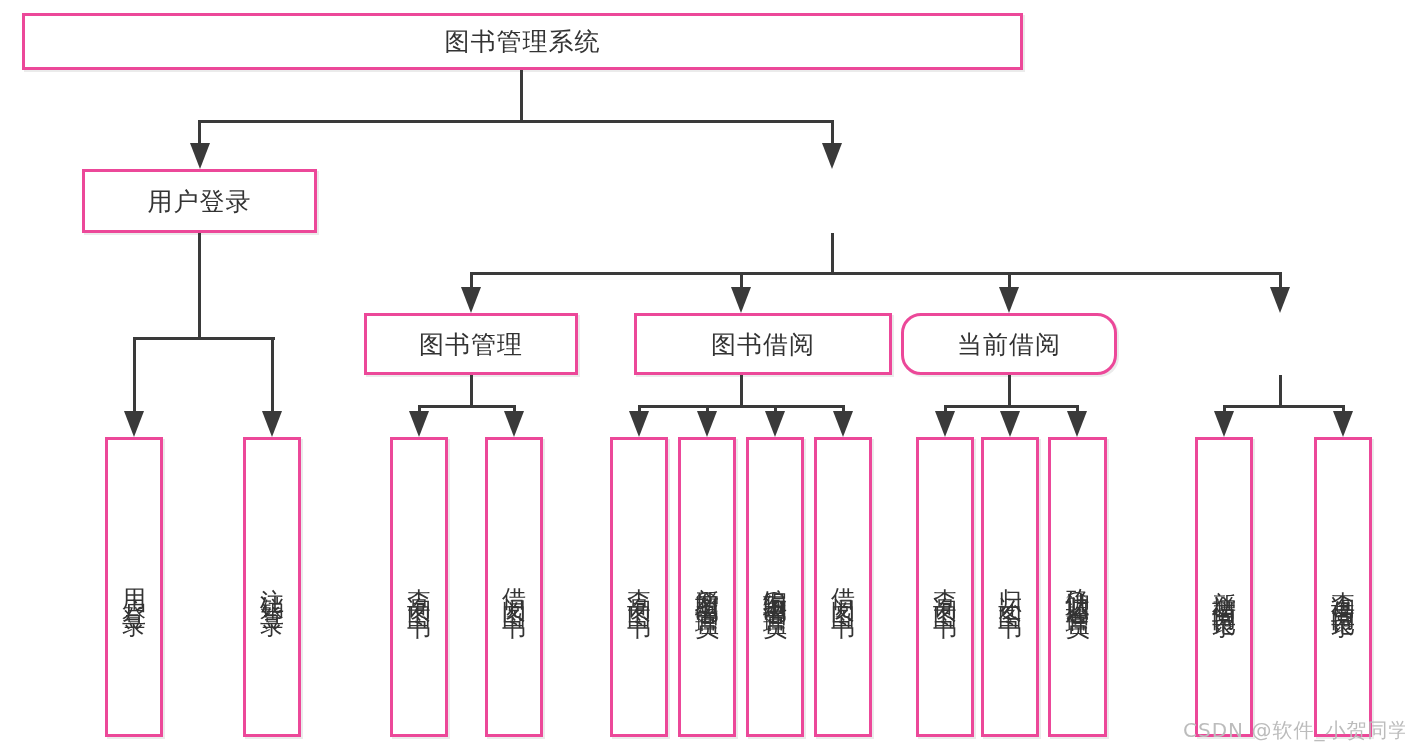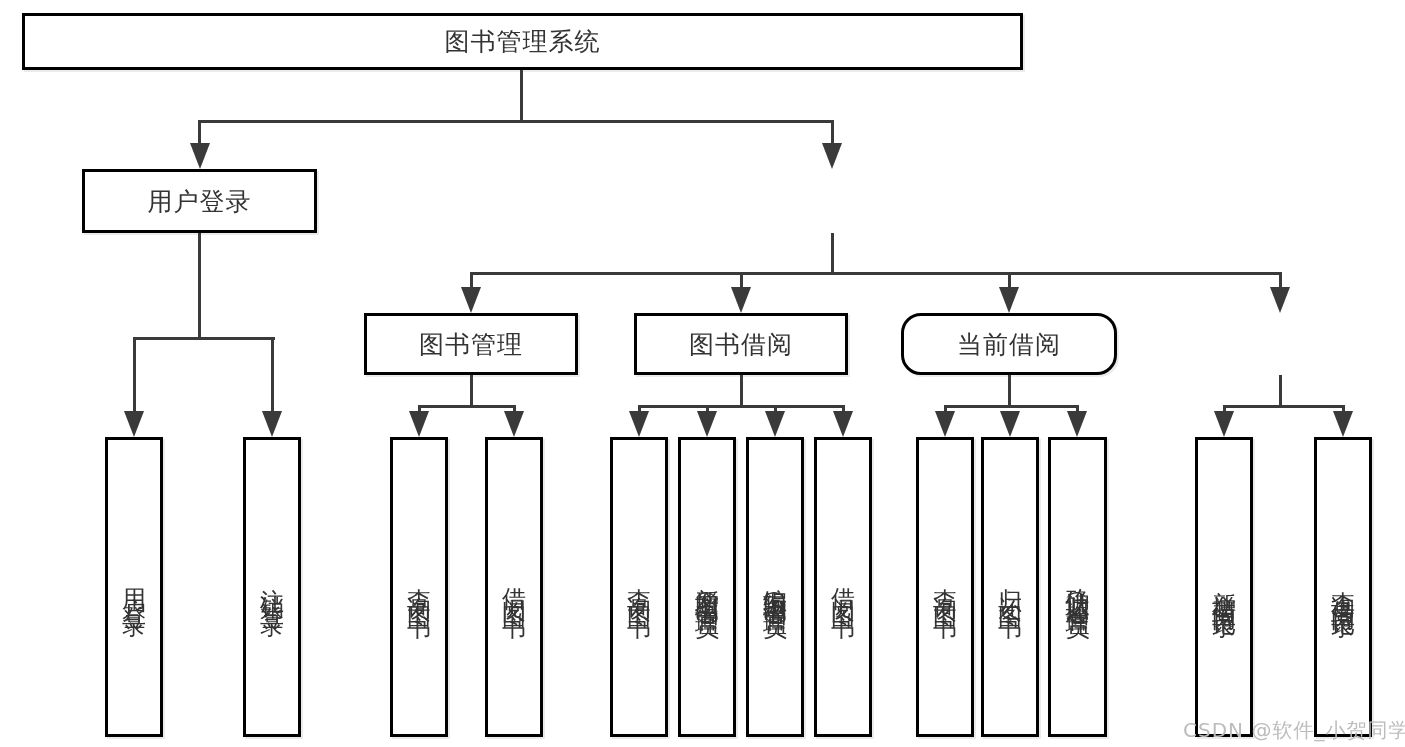--- a/index.html
+++ b/index.html
@@ -6,21 +6,21 @@
   .canvas{
     position:relative;
     width:1405px;height:747px;
     background:#ffffff;
     font-family:"DejaVu Sans",sans-serif;
     overflow:hidden;
   }
   .node{
     position:absolute;
     box-sizing:border-box;
-    border:3px solid #000000;
+    border:3px solid #ec4899;
     background:#ffffff;
     display:flex;
     align-items:center;
     justify-content:center;
     color:#333333;
     font-size:25px;
     letter-spacing:1px;
     box-shadow:2px 2px 0 rgba(0,0,0,0.08);
   }
   .leaf{
@@ -89,21 +89,21 @@
   <div class="vl" style="left:1008px;top:272px;height:18px;"></div>
   <div class="vl" style="left:1279px;top:272px;height:18px;"></div>
   <div class="arrow" style="left:461px;top:287px;"></div>
   <div class="arrow" style="left:731px;top:287px;"></div>
   <div class="arrow" style="left:999px;top:287px;"></div>
   <div class="arrow" style="left:1270px;top:287px;"></div>
 
   <div class="node" style="left:364px;top:313px;width:214px;height:62px;">
     <span>图书管理</span>
   </div>
-  <div class="node" style="left:634px;top:313px;width:214px;height:62px;">
+  <div class="node" style="left:634px;top:313px;width:258px;height:62px;">
     <span>图书借阅</span>
   </div>
   <div class="node" style="left:901px;top:313px;width:216px;height:62px;border-radius:20px;">
     <span>当前借阅</span>
   </div>
 
   <div class="vl" style="left:470px;top:375px;height:32px;"></div>
   <div class="hl" style="left:418px;top:405px;width:98px;"></div>
   <div class="vl" style="left:418px;top:405px;height:9px;"></div>
   <div class="vl" style="left:513px;top:405px;height:9px;"></div>

